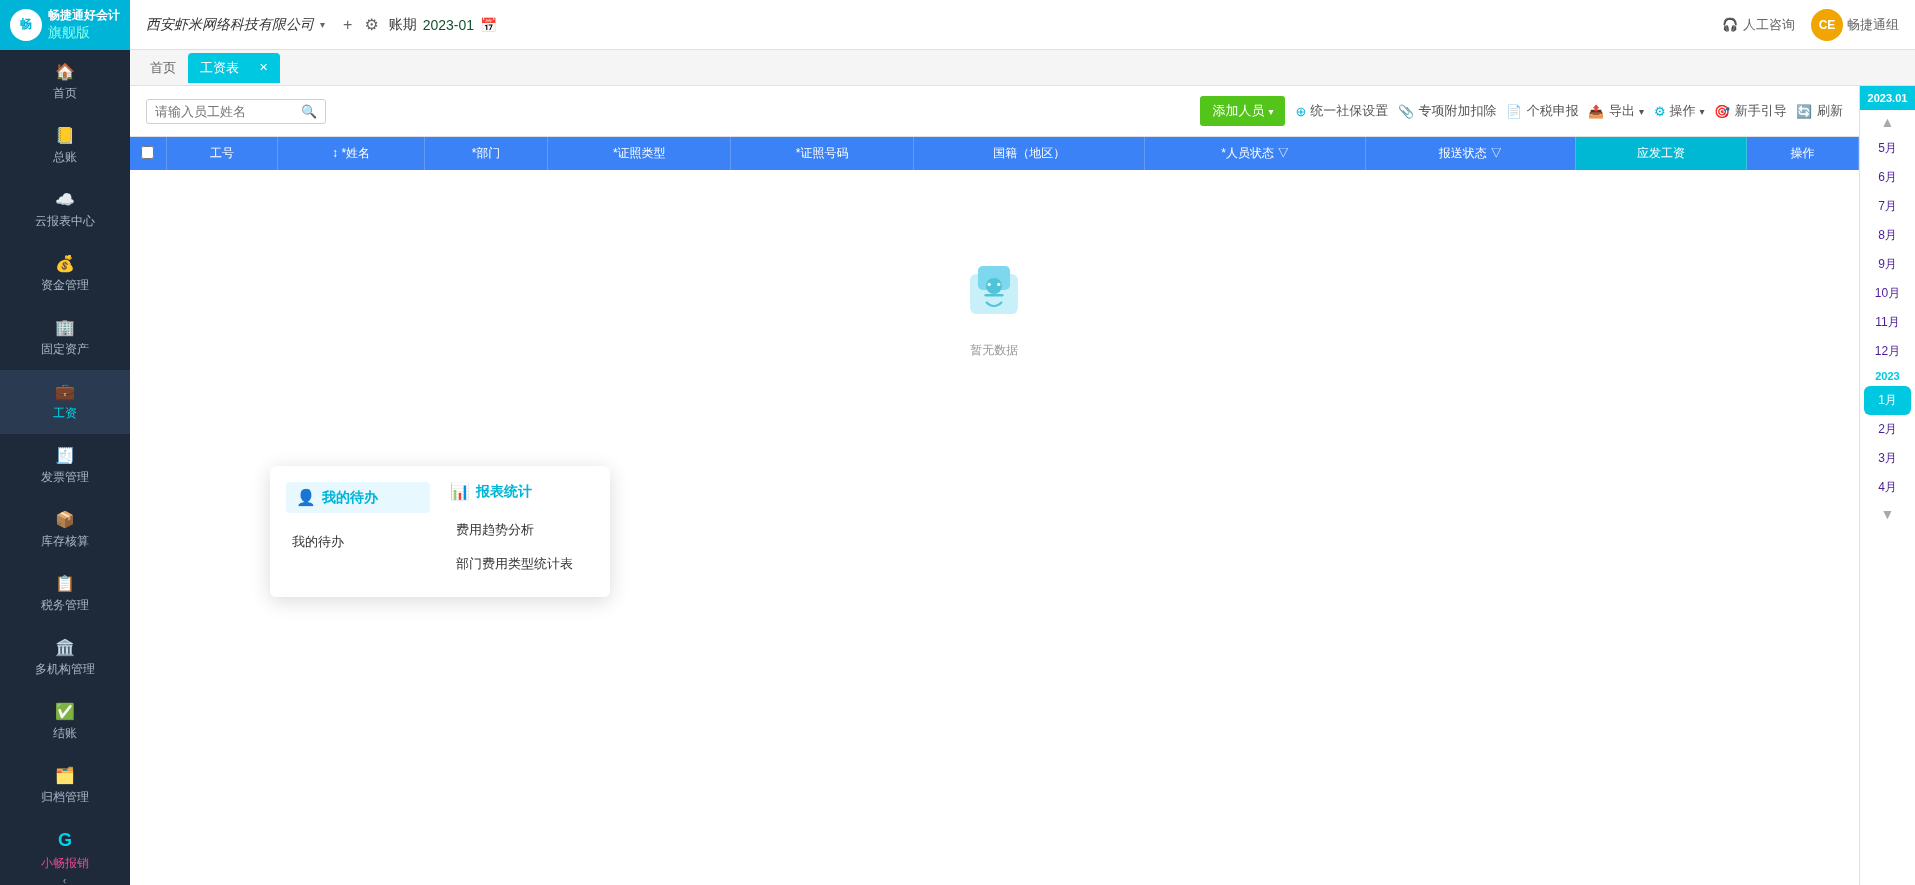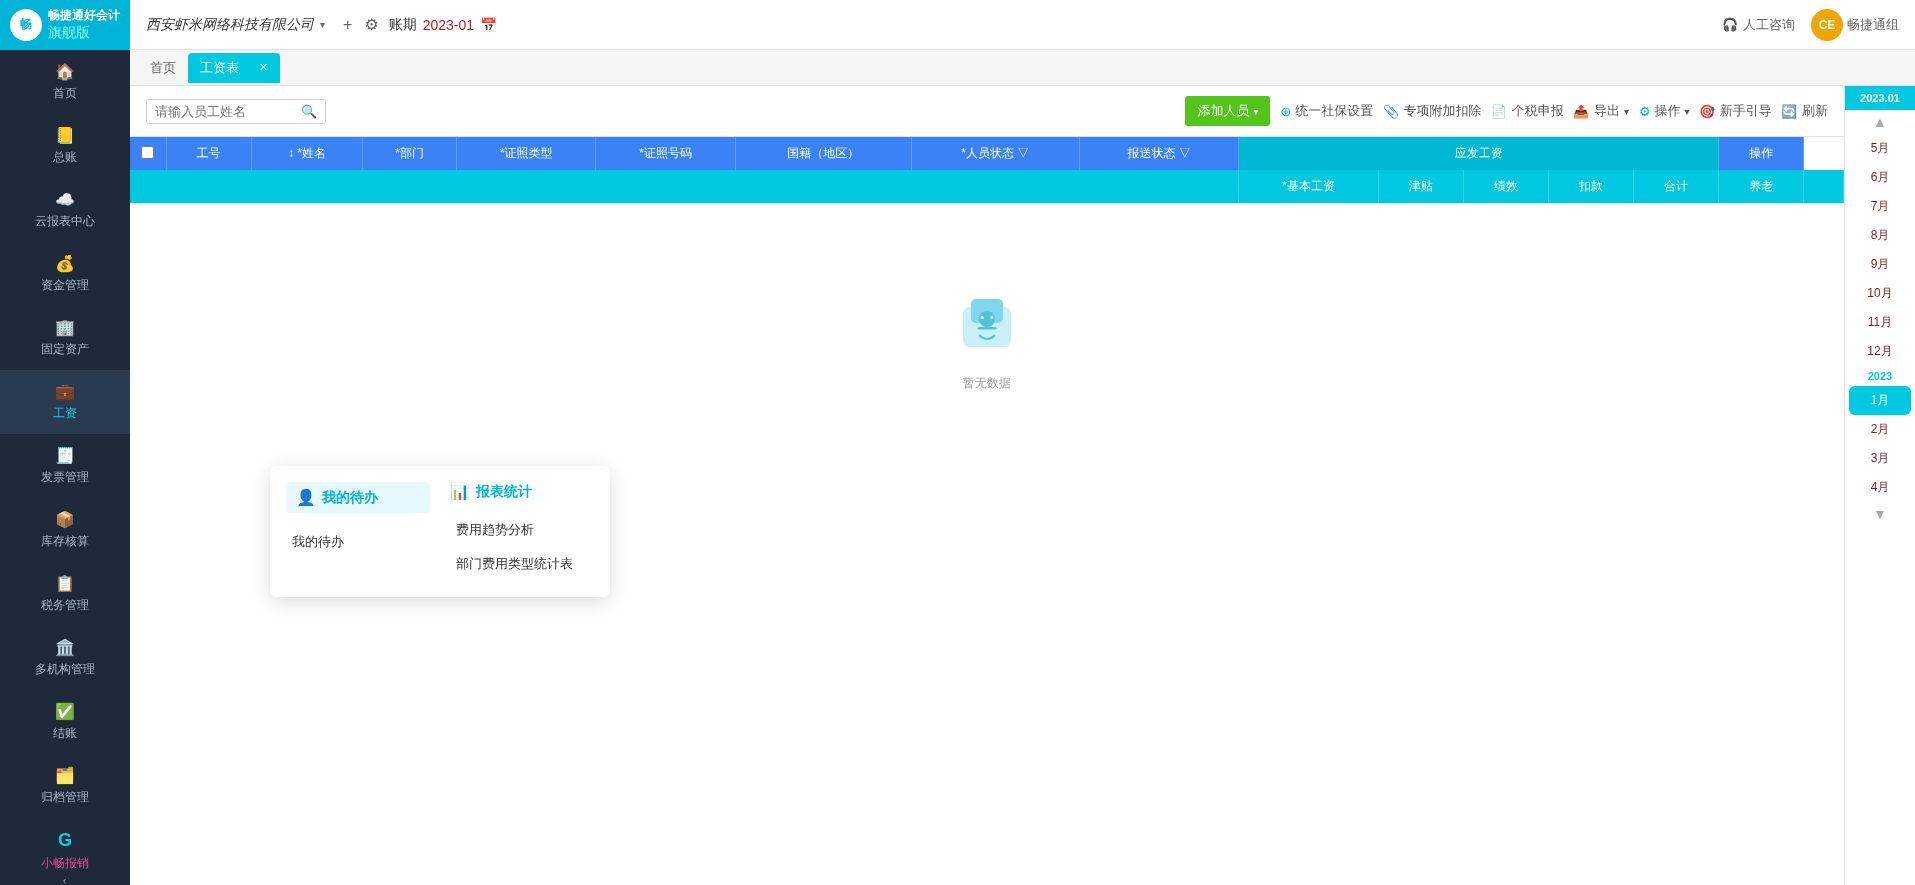--- a/index.html
+++ b/index.html
@@ -192,21 +192,21 @@
       padding: 80px 0;
       color: #999;
       gap: 12px;
     }
     .empty-icon {
       width: 80px; height: 80px;
     }
 
     
     .date-panel {
-      width: 71px;
+      width: 56px;
       background: white;
       border-left: 1px solid #e0e0e0;
       display: flex;
       flex-direction: column;
       align-items: center;
       overflow-y: auto;
       font-size: 12px;
     }
     .date-panel-header {
       background: #00c8e0;
@@ -222,21 +222,21 @@
       display: flex; align-items: center; justify-content: center;
       padding: 4px 0;
       color: #aaa; cursor: pointer;
       font-size: 14px;
     }
     .date-month {
       width: 100%;
       text-align: center;
       padding: 6px 4px;
       cursor: pointer;
-      color: #7f1d1d;
+      color: #4c1d95;
       font-size: 12px;
     }
     .date-month.active {
       background: #00c8e0;
       color: white;
       border-radius: 6px;
       margin: 0 4px;
       width: calc(100% - 8px);
     }
     .date-year {
@@ -352,21 +352,21 @@
     <div class="company-selector">
       <span class="company-name">西安虾米网络科技有限公司</span>
       <span class="chevron-icon">▾</span>
     </div>
     <div class="topbar-actions">
       <span class="topbar-btn">+</span>
       <span class="topbar-btn">⚙</span>
     </div>
     <div class="topbar-period">
       <span>账期</span>
-      <span style="color:#b91c1c;">2023-01</span>
+      <span style="color:#14532d;">2023-01</span>
       <span>📅</span>
     </div>
     <div class="topbar-right">
       <div class="topbar-right-item">
         <span>🎧</span>
         <span>人工咨询</span>
       </div>
       <div class="topbar-right-item">
         <div class="user-avatar">
           <span>CE</span>
@@ -444,30 +444,20 @@
                 <span>↕</span> *姓名
               </th>
               <th>*部门</th>
               <th>*证照类型</th>
               <th>*证照号码</th>
               <th>国籍（地区）</th>
               <th>*人员状态 <span>▽</span></th>
               <th>报送状态 <span>▽</span></th>
               <th colspan="5" class="th-group" style="text-align:center;">应发工资</th>
               <th>操作</th>
-            </tr>
-            <tr class="sub-header">
-              <th colspan="9"></th>
-              <th>*基本工资</th>
-              <th>津贴</th>
-              <th>绩效</th>
-              <th>扣款</th>
-              <th>合计</th>
-              <th>养老</th>
-              <th></th>
             </tr>
           </thead>
           <tbody>
             <tr>
               <td colspan="16">
                 <div class="empty-state">
                   <svg class="empty-icon" viewBox="0 0 100 100" xmlns="http://www.w3.org/2000/svg">
                     <rect x="20" y="30" width="60" height="50" rx="8" fill="#b2eaf5" opacity="0.7"></rect>
                     <rect x="30" y="20" width="40" height="30" rx="6" fill="#7dd8ee"></rect>
                     <circle cx="50" cy="45" r="10" fill="#4fc3d8"></circle>

